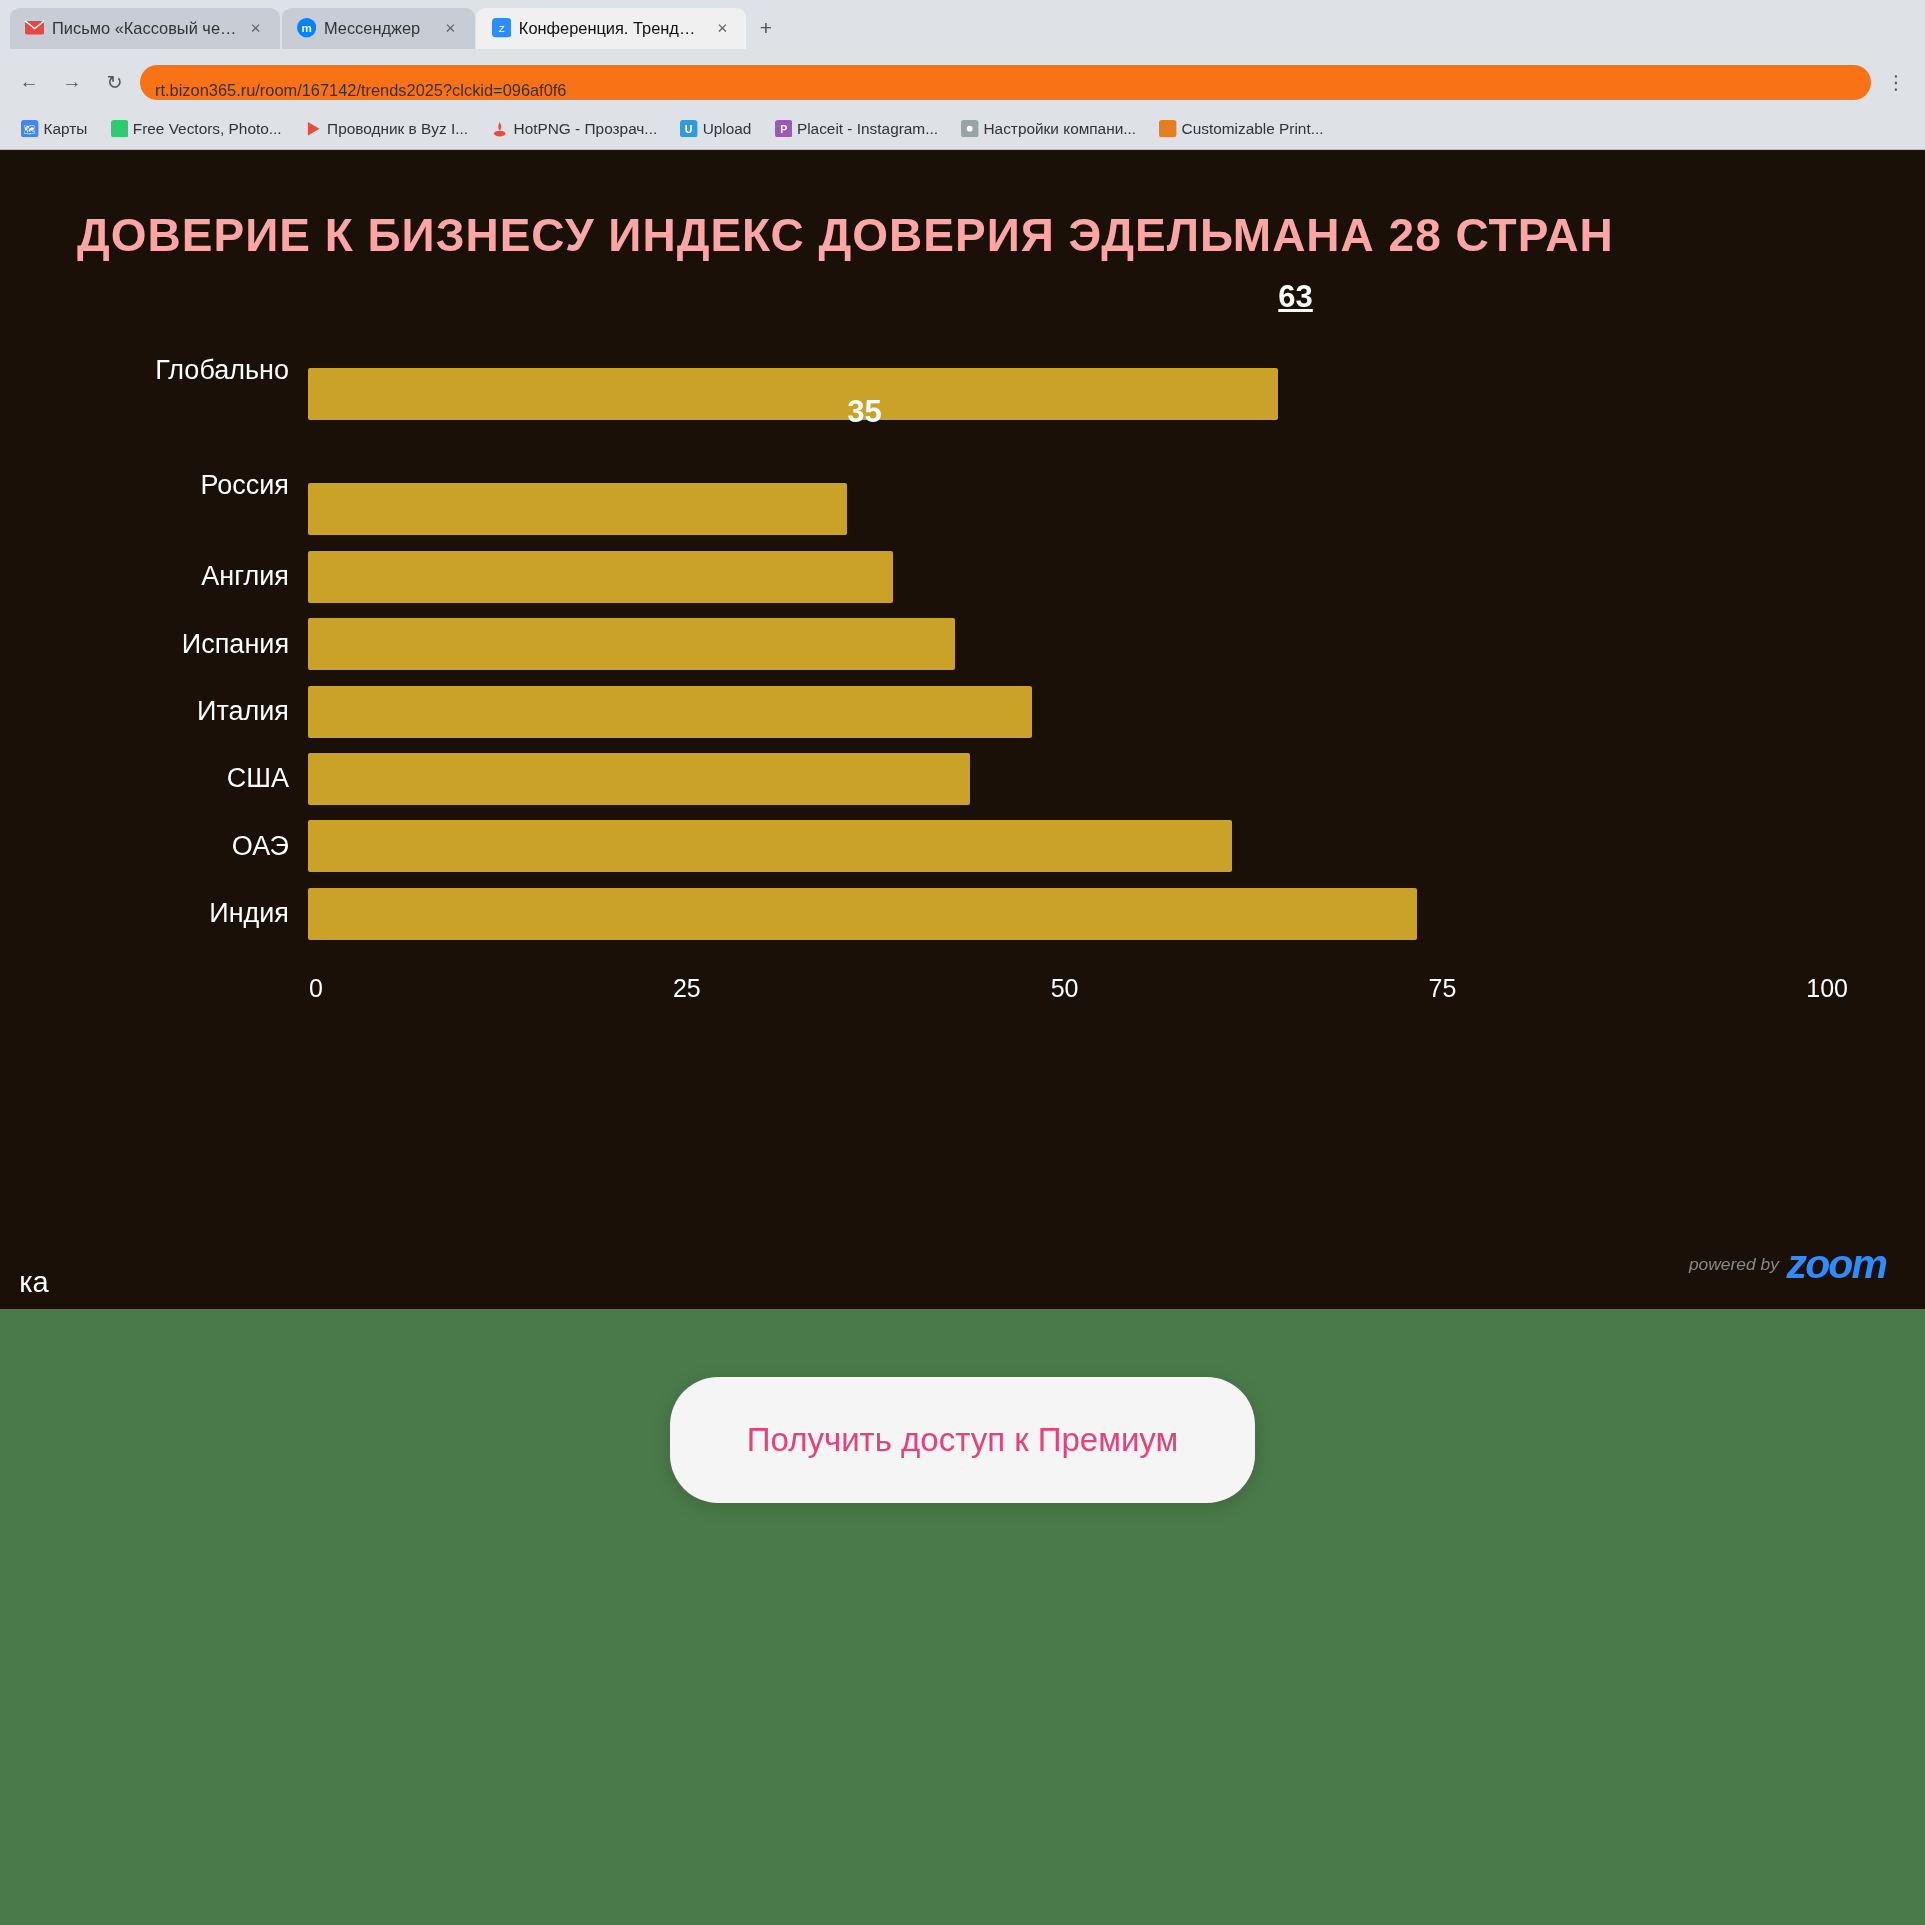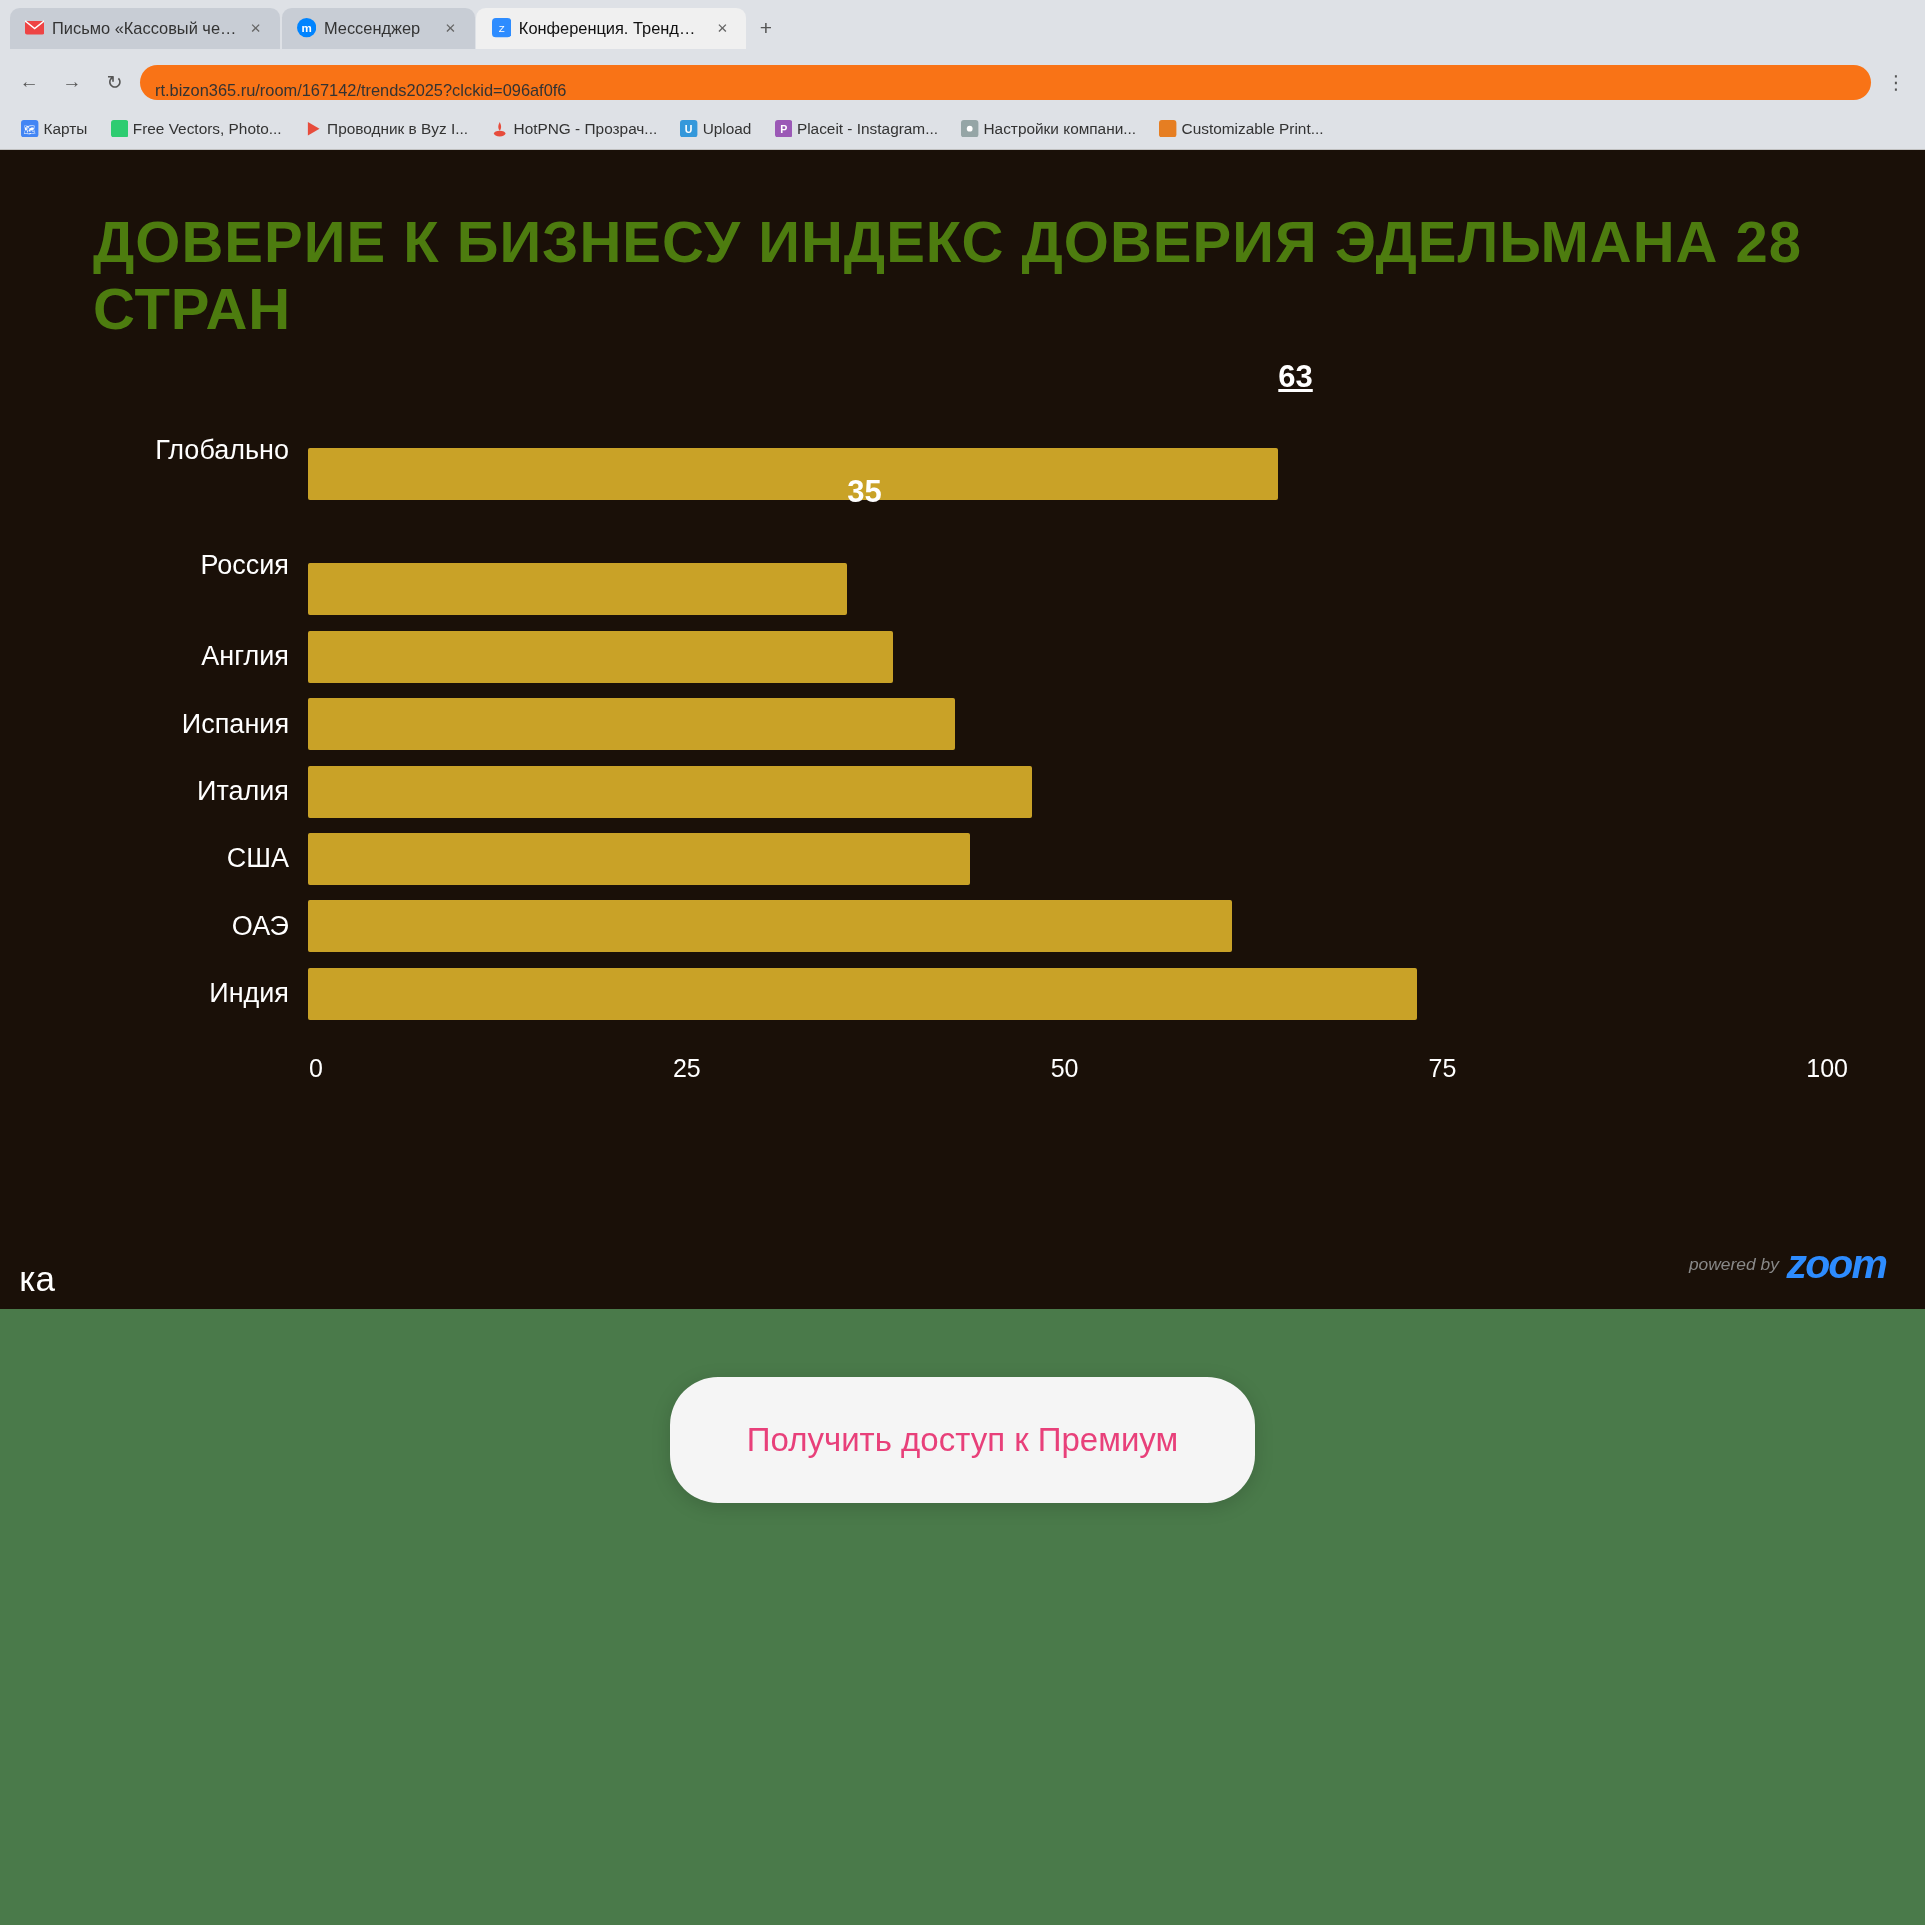--- a/index.html
+++ b/index.html
@@ -152,27 +152,26 @@
     
     .slide-area {
       width: 100%;
       background: #1a1008;
       padding: 58px 77px 39px 77px;
       position: relative;
       min-height: 1159px;
     }
 
     .slide-title {
-      color: #4d7c0f;
-      font-size: 58px;
+      color: #fca5a5;
+      font-size: 46px;
       font-weight: 900;
       letter-spacing: 1px;
       margin-bottom: 58px;
       text-transform: uppercase;
-      margin-left: 16px;
     }
 
     .chart-container {
       display: flex;
       flex-direction: column;
       gap: 0;
       width: 100%;
     }
 
     .chart-row {
@@ -250,21 +249,21 @@
       font-weight: 900;
       letter-spacing: -1.9px;
     }
 
     
     .bottom-text {
       position: absolute;
       bottom: 9.7px;
       left: 19.3px;
       color: #ffffff;
-      font-size: 35px;
+      font-size: 29px;
       font-weight: 400;
     }
 
     .premium-btn {
       background: #f5f5f5;
       color: #e8407a;
       border: none;
       border-radius: 48px;
       padding: 44px 77px;
       font-size: 33px;

